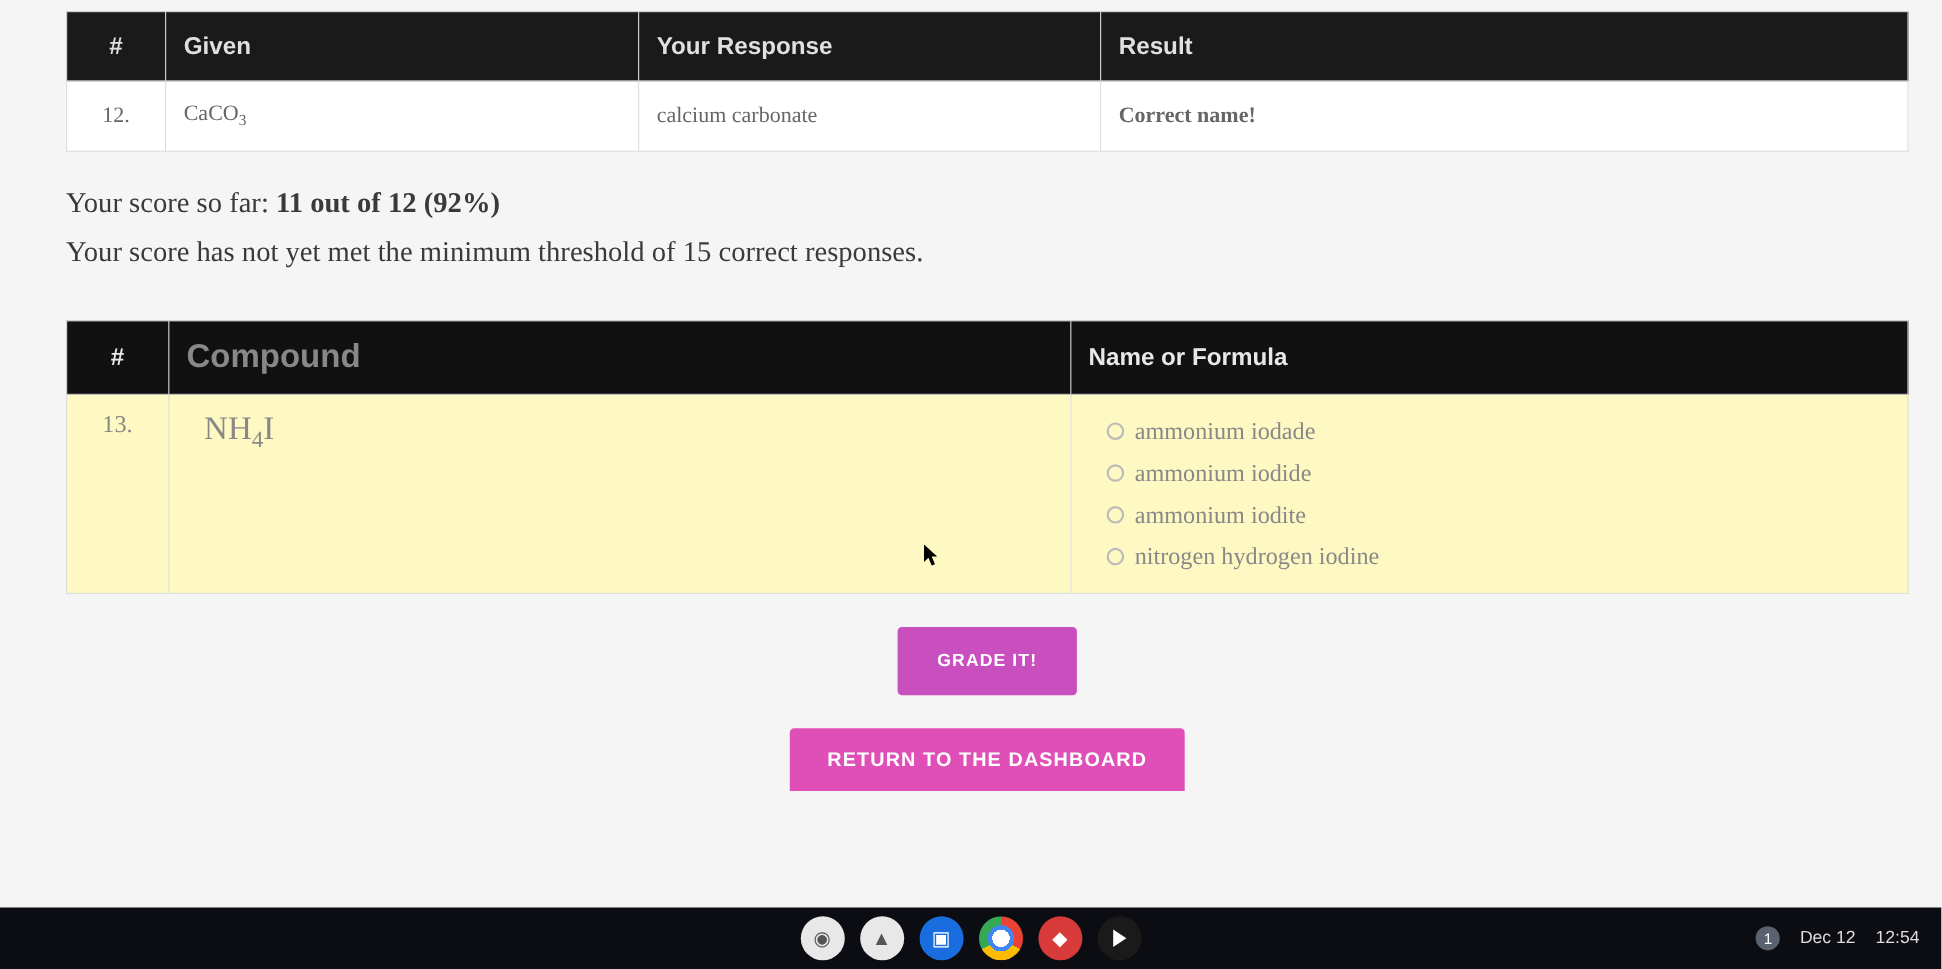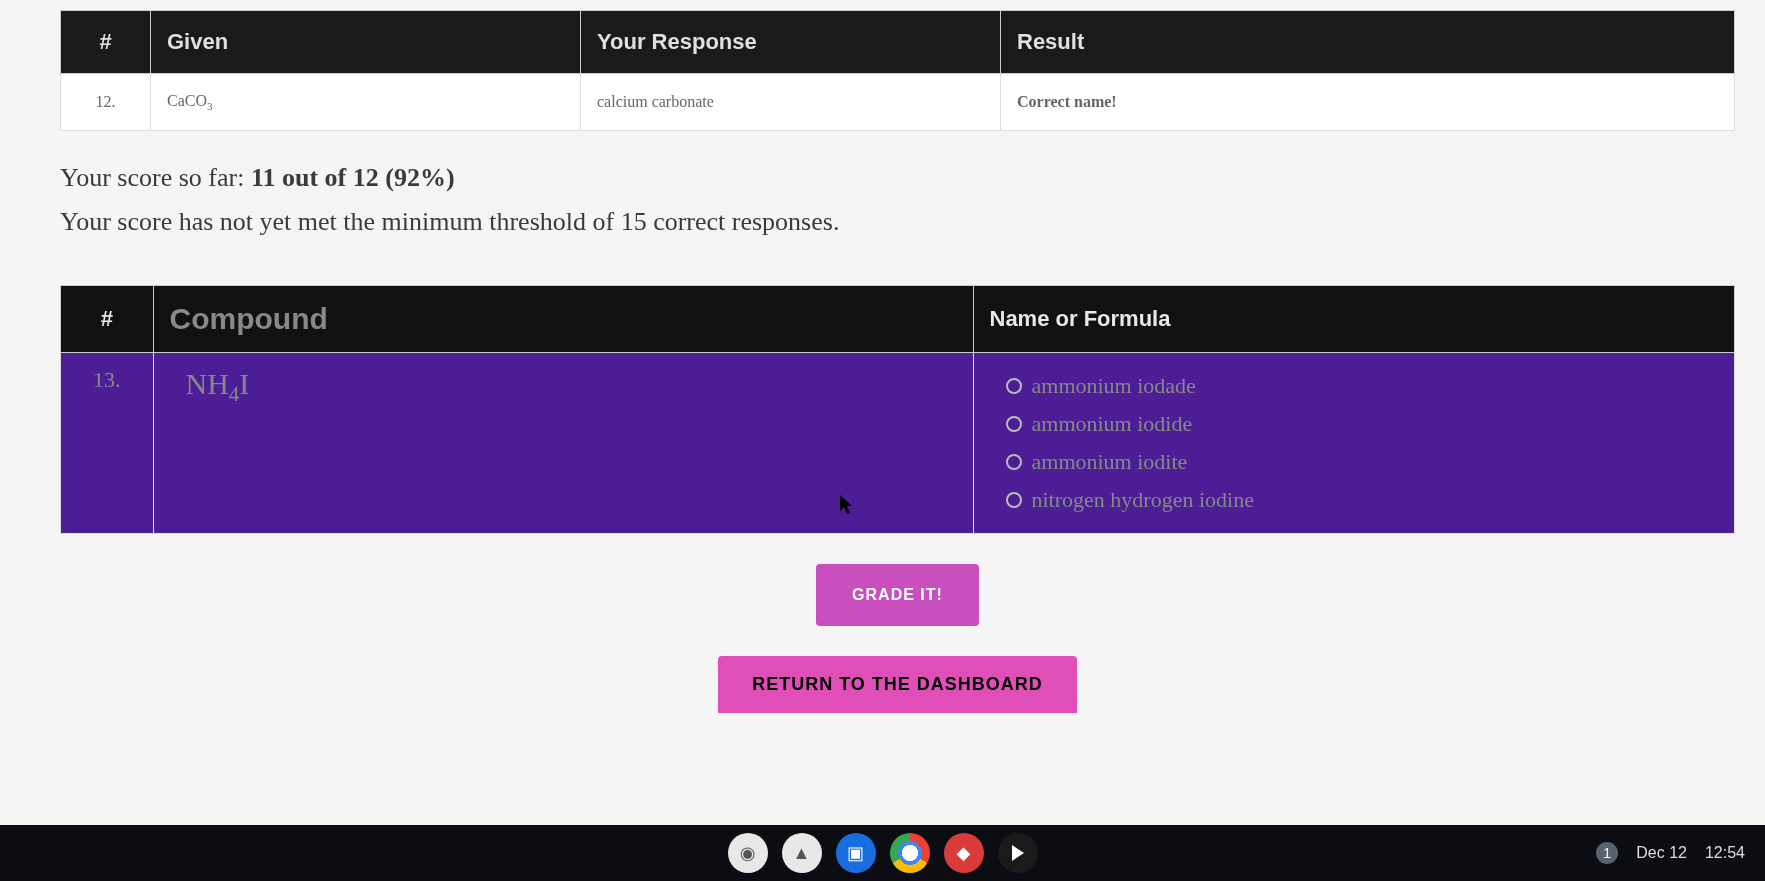--- a/index.html
+++ b/index.html
@@ -27,21 +27,21 @@
       font-weight: bold;
       font-size: 22px;
       text-align: left;
       padding: 18px 16px;
       border: 1px solid #ccc;
     }
     .results-table tbody td {
       background: #fff;
       border: 1px solid #ddd;
       padding: 18px 16px;
-      font-size: 16px;
+      font-size: 20px;
       color: #666;
       vertical-align: middle;
     }
     .results-table .col-num { width: 90px; text-align: center; }
     .results-table .given { width: 430px; }
     .results-table .response { width: 420px; margin-left: 44px; }
     .result-cell { font-weight: bold; color: #3a6b3a; font-family: Liberation Serif, serif; }
     .sub { font-size: 0.7em; vertical-align: sub; }
     .score-block {
       margin: 18px 0 40px 0;
@@ -54,21 +54,21 @@
       background: #111;
       color: #e8e8e8;
       font-family: Arial, sans-serif;
       font-weight: bold;
       font-size: 22px;
       text-align: left;
       padding: 16px;
       border: 1px solid #ccc;
     }
     .quiz-table tbody td {
-      background: #4c1d95;
+      background: #fef9c3;
       border: 1px solid #ddd;
       padding: 14px 32px;
       font-size: 22px;
       color: #888;
       vertical-align: top;
     }
     .quiz-table .col-num { width: 80px; text-align: center; }
     .quiz-table .compound { width: 820px; color: #888; font-size: 30px; }
     .options { font-size: 20px; color: #888; text-align: center; }
     .option-row { display: flex; align-items: center; gap: 10px; padding: 6px 0; }
@@ -87,21 +87,21 @@
       font-weight: bold;
       font-size: 16px;
       padding: 22px 36px;
       border: none;
       border-radius: 4px;
       cursor: pointer;
       letter-spacing: 1px;
     }
     .return-btn {
       background: #e04fb8;
-      color: #000000;
+      color: #ffffff;
       font-family: Arial, sans-serif;
       font-weight: bold;
       font-size: 18px;
       padding: 18px 34px;
       border: none;
       border-radius: 4px 4px 0 0;
       cursor: pointer;
       letter-spacing: 1px;
       margin-top: 30px;
     }

